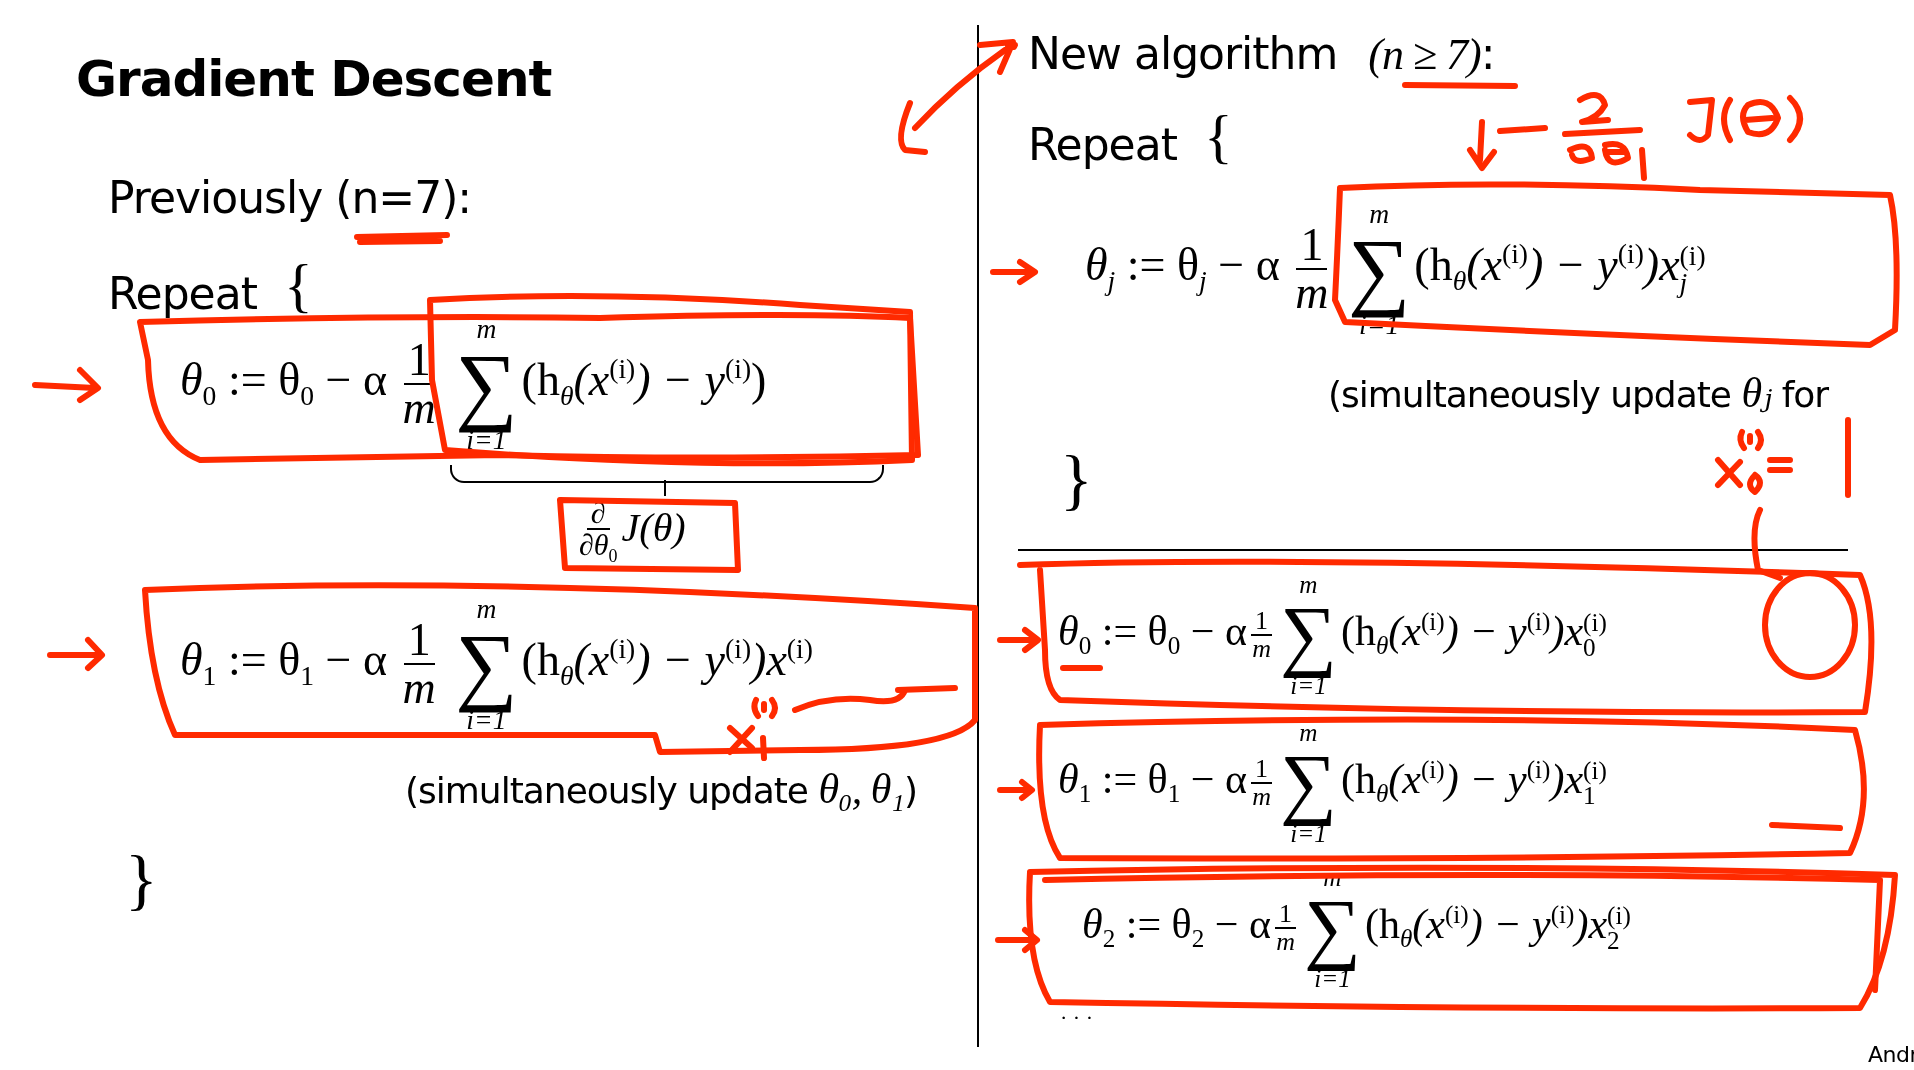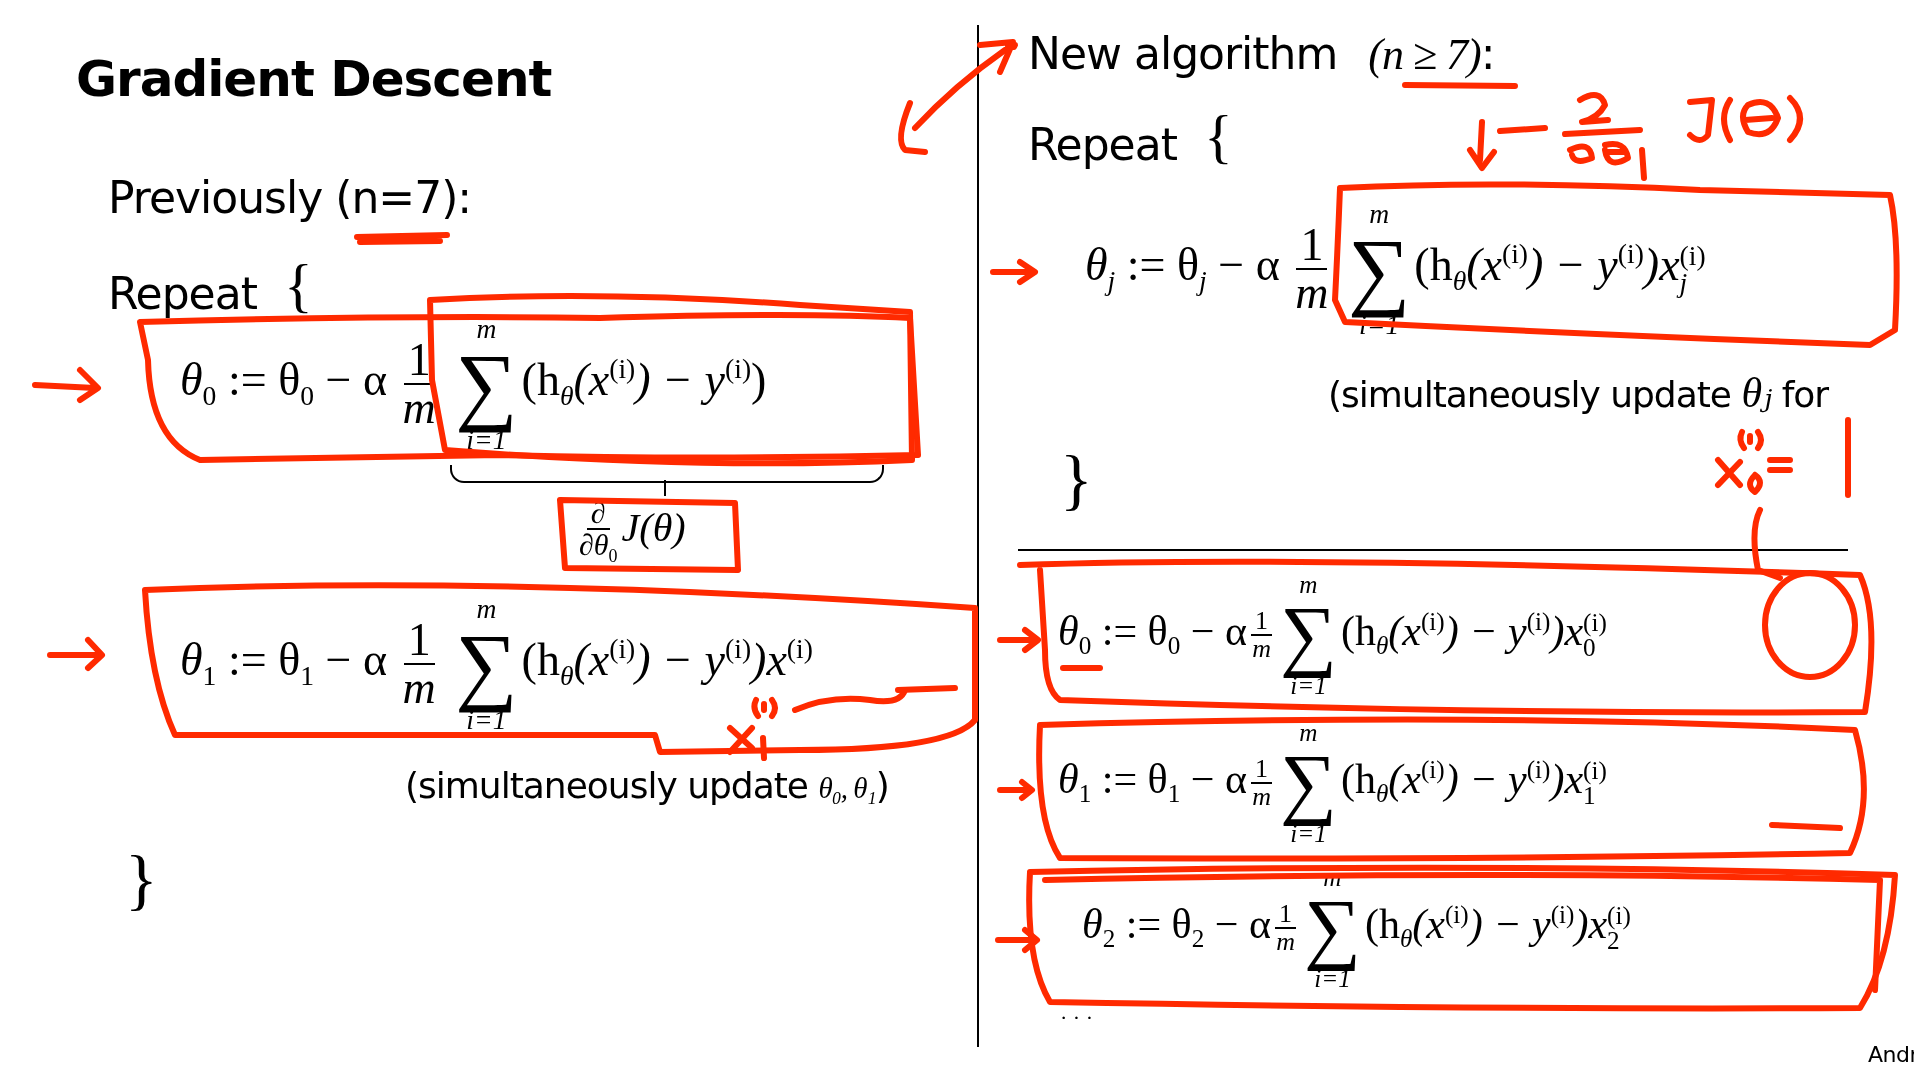--- a/index.html
+++ b/index.html
@@ -68,21 +68,21 @@
       <span class="den">m</span>
     </span>
   <span class="sum">
       <span class="lim">m</span>
       <span class="sig">∑</span>
       <span class="lim">i=1</span>
     </span><span class="up">(h</span><sub>θ</sub><span>(x</span><sup class="up">(i)</sup><span>) − y</span><sup class="up">(i)</sup><span>)x</span><sup class="up">(i)</sup>
 </div>
 
 <div class="abs sans" style="left:405px; top:765px; font-size:36px;">
-  <span>(simultaneously update </span><span class="math" style="font-size:29px;">θ₀, θ₁</span><span>)</span>
+  <span>(simultaneously update </span><span class="math" style="font-size:42px;">θ₀, θ₁</span><span>)</span>
 </div>
 
 <div class="abs" style="left:125px; top:840px; font-family:'Liberation Serif',serif; font-size:68px;">}</div>
 
 <div class="abs sans" style="left:1028px; top:28px; font-size:44px;">
   <span>New algorithm</span>
   <span class="math" style="font-size:44px; margin-left:18px;">(n ≥ 7)</span><span>:</span>
 </div>
 <div class="abs sans" style="left:1028px; top:106px; font-size:44px;">
   <span>Repeat</span>

